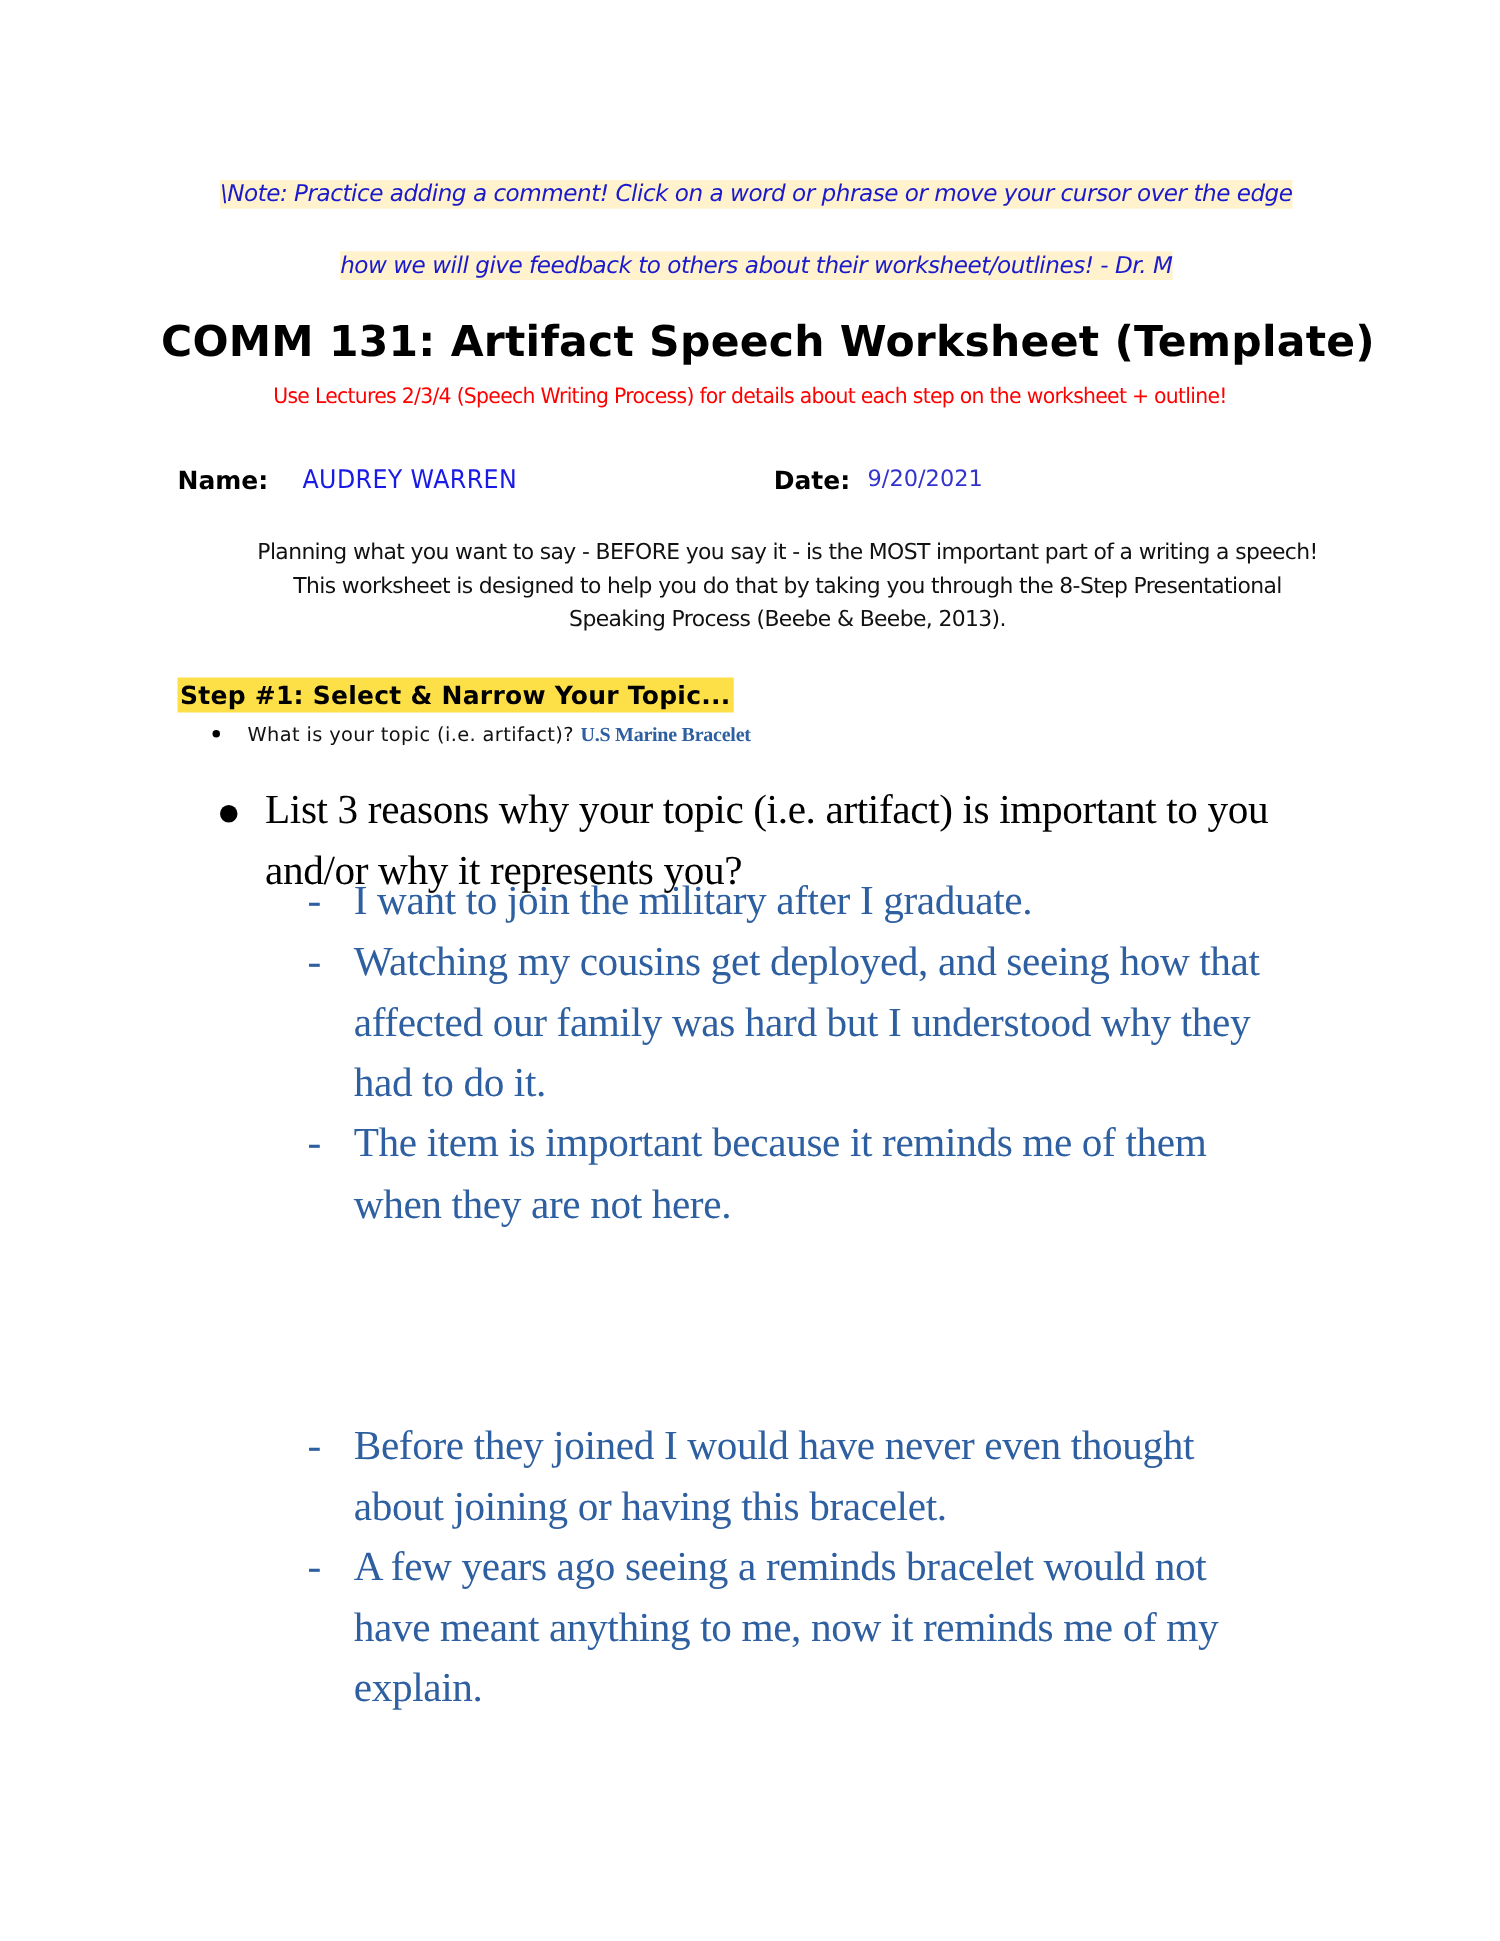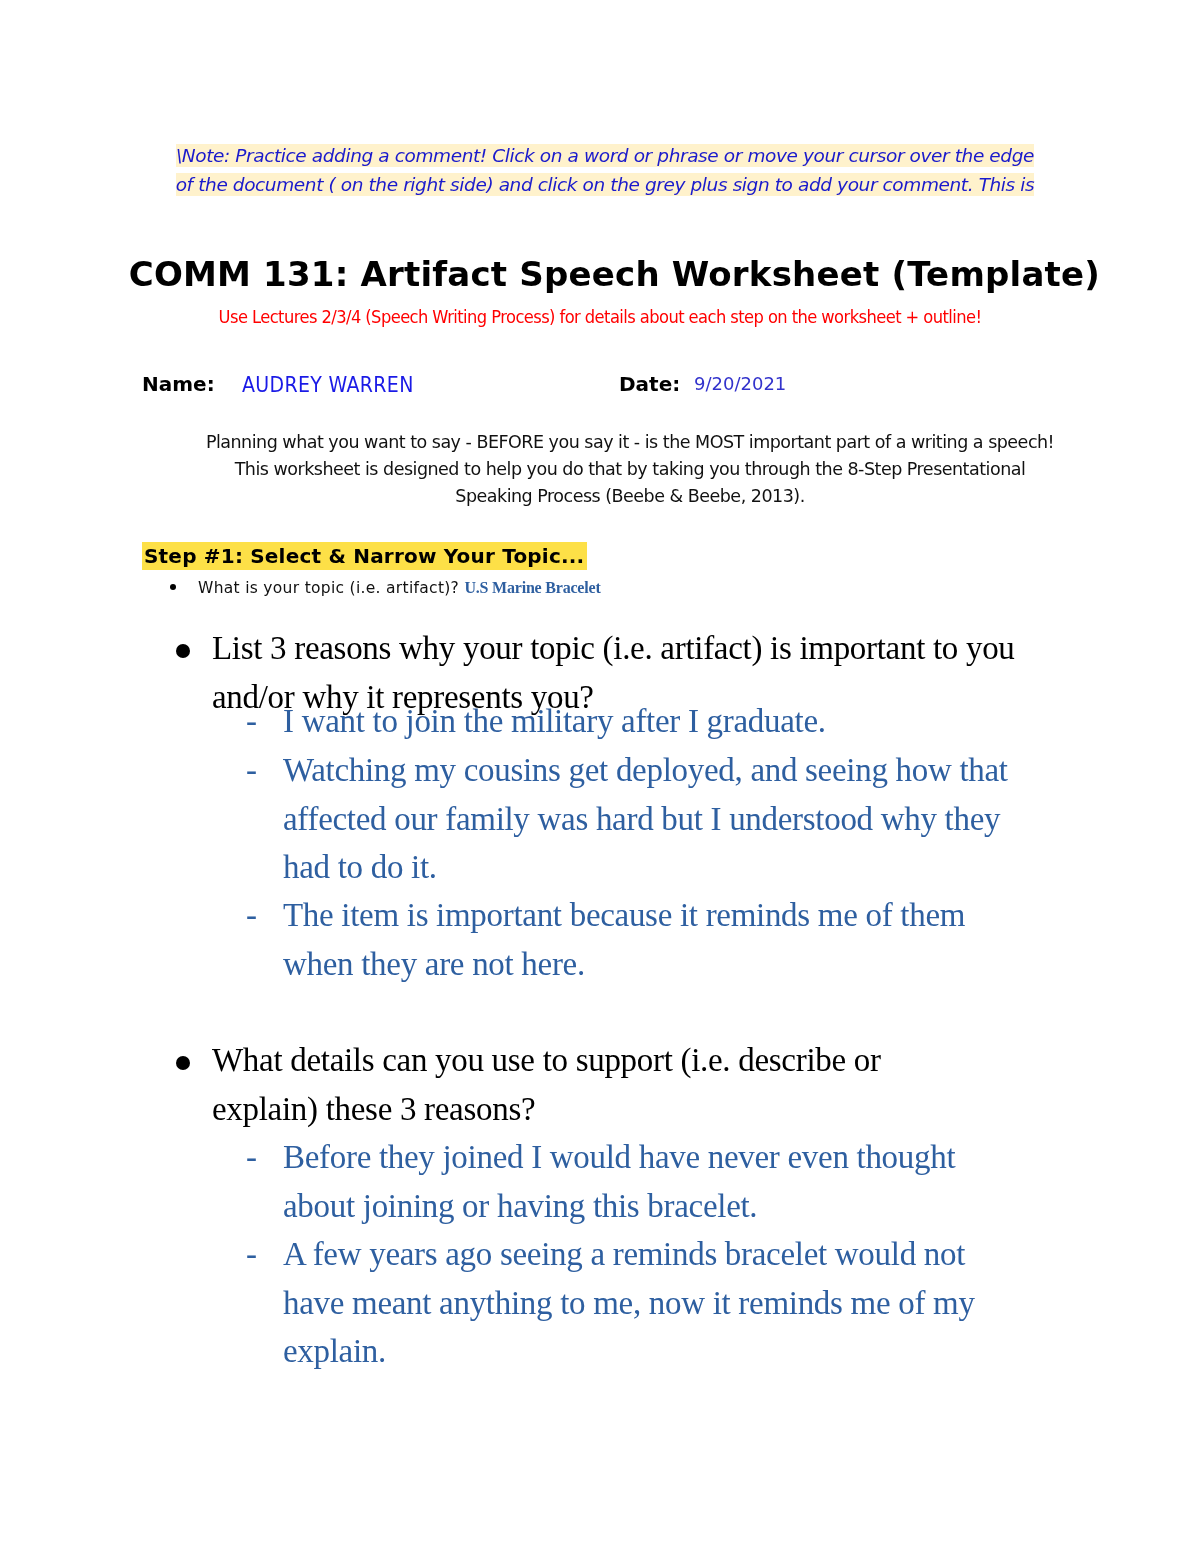--- a/index.html
+++ b/index.html
@@ -194,21 +194,22 @@
       margin-left: 37px;
     }
   </style>
 </head>
 <body>
 
 <div class="page">
 
   <div class="note">
     <span class="hl">\Note: Practice adding a comment! Click on a word or phrase or move your cursor over the edge</span><br>
-    <span class="hl">of the document ( on the right side) and click on the grey plus sign to add your comment. This is</span><br>
+    <br>
+    <span class="hl">how we will give feedback to others about their worksheet/outlines! - Dr. M</span>
   </div>
 
   <div class="title">COMM 131: Artifact Speech Worksheet (Template)</div>
   <div class="subtitle">Use Lectures 2/3/4 (Speech Writing Process) for details about each step on the worksheet + outline!</div>
 
   <div class="name-row">
     <span class="name-label">Name:</span>
     <span class="name-value">AUDREY WARREN</span>
     <span class="date-label">Date:</span>
     <span class="date-value">9/20/2021</span>
@@ -251,27 +252,20 @@
   </div>
 
   <div class="dash-item" style="top:891px;">
     <span class="dash">-</span>
     <span class="text">
       <span>The item is important because it reminds me of them</span><br>
       <span>when they are not here.</span>
     </span>
   </div>
 
-  <div class="big-bullet" style="top:1036px;">
-    <span class="dot"></span>
-    <span class="text">
-      <span>What details can you use to support (i.e. describe or</span><br>
-      <span>explain) these 3 reasons?</span>
-    </span>
-  </div>
 
   <div class="dash-item" style="top:1133px;">
     <span class="dash">-</span>
     <span class="text">
       <span>Before they joined I would have never even thought</span><br>
       <span>about joining or having this bracelet.</span>
     </span>
   </div>
 
   <div class="dash-item" style="top:1230px;">

